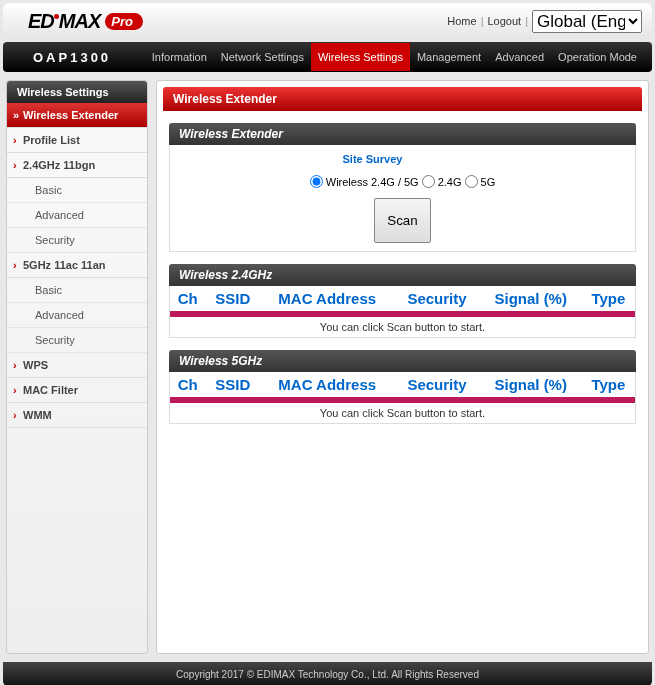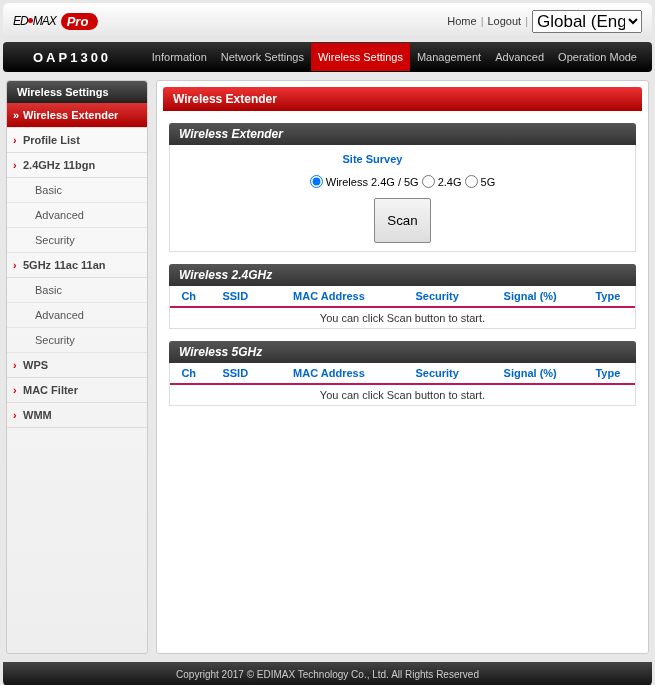--- a/index.html
+++ b/index.html
@@ -1,19 +1,19 @@
 <!DOCTYPE html>
 <html><head>
 <meta charset="utf-8">
 <style>
   * { margin: 0; padding: 0; box-sizing: border-box; }
   body { font-family: Arial, sans-serif; font-size: 11px; background: #e8e8e8; width: 655px; }
   .header { background: linear-gradient(#fff, #e5e5e5); padding: 5px 10px; height: 36px; display: flex; justify-content: space-between; align-items: center; border-radius: 6px 6px 0 0; margin: 3px; }
   .logo { display: flex; align-items: center; gap: 2px; }
-  .logo-ed { font-weight: normal; font-style: italic; font-size: 12px; color: #000; letter-spacing: -1px; }
+  .logo-ed { font-weight: bold; font-style: italic; font-size: 20px; color: #000; letter-spacing: -1px; margin-left: 15px; }
   .logo-i { display:inline-block; width:5px; height:5px; background:#c00; border-radius:50%; vertical-align: top; margin-top:4px;}
   .logo-pro { background: #c00; color: #fff; font-style: italic; font-weight: bold; font-size: 13px; padding: 1px 10px 1px 6px; border-radius: 10px; margin-left: 3px; }
   .header-right { display: flex; align-items: center; gap: 4px; font-size: 11px; }
   .header-right a { color: #333; text-decoration: none; text-align: right; }
   .header-right select { font-size: 17px; width: 110px; }
   .navbar { background: linear-gradient(#333, #000); color: #fff; display: flex; align-items: center; height: 30px; margin: 0 3px; border-radius: 4px; padding-left: 30px; justify-content: space-between; }
   .model { font-size: 13px; letter-spacing: 3px; color: #fff; width: 135px; font-weight: bold;}
   .nav-items { display: flex; margin-left: auto; margin-right: 8px;}
   .nav-item { color: #ccc; padding: 8px 7px; font-size: 11px; cursor: pointer; white-space: nowrap;}
   .nav-item.active { background: #c00; color: #fff; }
@@ -28,21 +28,21 @@
   .content { flex: 1; background: #fff; border: 1px solid #ccc; border-radius: 3px; padding: 6px; }
   .panel-title { background: linear-gradient(#e33,#a00); color: #fff; font-weight: bold; padding: 5px 10px; border-radius: 3px 3px 0 0; font-size: 12px;}
   .section { margin: 12px 6px; }
   .section-head { background: linear-gradient(#555,#333); color: #fff; font-weight: bold; font-style: italic; padding: 4px 10px; border-radius: 3px 3px 0 0; font-size: 12px;}
   .section-body { border: 1px solid #ddd; border-top: none; padding: 8px 10px; }
   .survey-row { display: flex; align-items: center; gap: 10px; flex-direction: column; }
   .survey-label { color: #0066cc; font-weight: bold; width: 120px; cursor: pointer;}
   .radio-group { flex:1; display:flex; align-items:center; gap:3px; font-size:11px; }
   .scan-btn { padding: 14px 12px; border: 1px solid #888; background: linear-gradient(#f5f5f5,#ddd); cursor: pointer; border-radius:2px;}
   table { width: 100%; border-collapse: collapse; margin-top: 0; }
-  th { color: #0066cc; font-weight: bold; padding: 4px; text-align: center; font-size: 11px; border-bottom: 2px solid #be185d;}
+  th { color: #0066cc; font-weight: bold; padding: 4px; text-align: center; font-size: 15px; border-bottom: 6px solid #be185d;}
   td.hint { text-align: center; padding: 4px; color: #333; font-size: 11px;}
   .footer { background: linear-gradient(#444,#111); color: #ccc; text-align: center; font-size: 10px; padding: 7px; margin: 0 3px 3px 3px; border-radius: 0 0 6px 6px;}
   .sep { color:#999; }
 </style>
 </head>
 <body>
 
 <div class="header">
   <div class="logo">
     <span class="logo-ed">ED<span class="logo-i"></span>MAX</span>

